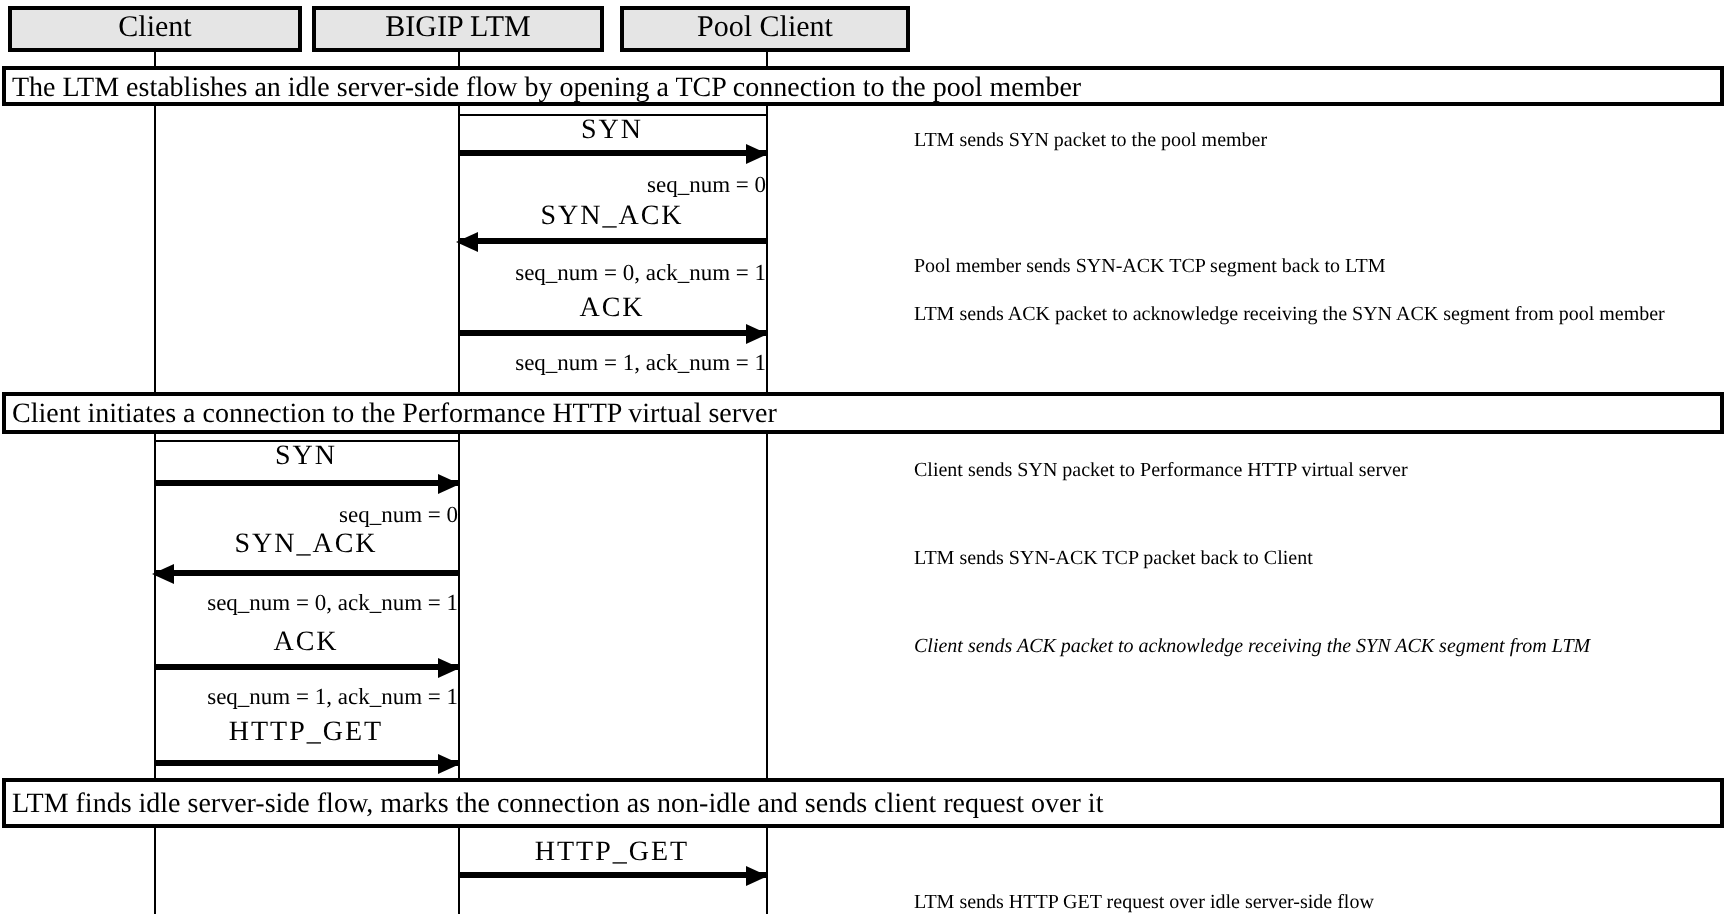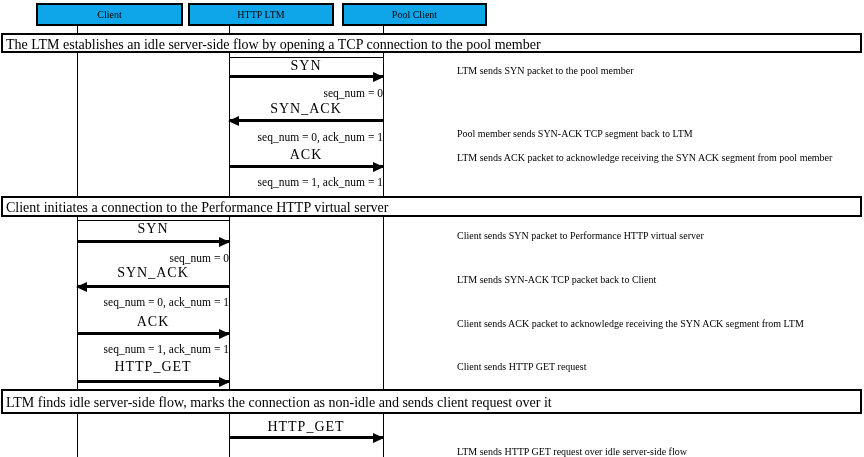--- a/index.html
+++ b/index.html
@@ -2,21 +2,21 @@
 <html><head>
 <meta charset="utf-8">
 <style>
   html,body{margin:0;padding:0;background:#fff;}
   .stage{
     position:relative;width:864px;height:457px;background:#ffffff;
     font-family:"Liberation Serif","DejaVu Serif",serif;color:#000;overflow:hidden;
   }
   .actor{
     position:absolute;top:3px;height:23px;border:2px solid #000;box-sizing:border-box;
-    display:flex;align-items:center;justify-content:center;font-size:10px;background:#0ea5e9;margin-left:32px;
+    display:flex;align-items:center;justify-content:center;font-size:15px;background:#e5e5e5;
   }
   .banner{
     position:absolute;left:1px;width:861px;border:2px solid #000;box-sizing:border-box;
     font-size:14px;padding:2px 0 0 3px;background:#fff;white-space:nowrap;overflow:hidden;
   }
   .vline{position:absolute;width:1px;background:#000;}
   .hline{position:absolute;height:1px;background:#000;}
   .msg-label{
     position:absolute;text-align:center;font-size:14px;letter-spacing:1px;white-space:nowrap;
   }
@@ -26,21 +26,21 @@
   .arrow.right .head{right:-1px;border-left:11px solid #000;}
   .arrow.left .head{left:-1px;border-right:11px solid #000;}
   .desc{position:absolute;left:457px;width:406px;font-size:10px;line-height:17px;}
 </style>
 </head>
 <body>
 
 <div class="stage">
 
   <div class="actor" style="left:4px;width:147px;">Client</div>
-  <div class="actor" style="left:156px;width:146px;">HTTP LTM</div>
+  <div class="actor" style="left:156px;width:146px;">BIGIP LTM</div>
   <div class="actor" style="left:310px;width:145px;">Pool Client</div>
 
   <div class="vline" style="left:77px;top:25px;height:8px;"></div>
   <div class="vline" style="left:229px;top:25px;height:8px;"></div>
   <div class="vline" style="left:383px;top:25px;height:8px;"></div>
 
   <div class="banner" style="top:33px;height:20px;">The LTM establishes an idle server-side flow by opening a TCP connection to the pool member</div>
 
   <div class="vline" style="left:77px;top:53px;height:143px;"></div>
   <div class="vline" style="left:229px;top:53px;height:143px;"></div>
@@ -96,22 +96,21 @@
     </div>
   <div class="annot" style="left:77px;top:343px;width:152px;">seq_num = 1, ack_num = 1</div>
 
   <div class="msg-label" style="left:77px;top:359px;width:152px;">HTTP_GET</div>
   <div class="arrow right" style="left:77px;top:380px;width:152px;">
       <span class="head"></span>
     </div>
 
   <div class="desc" style="top:227px;">Client sends SYN packet to Performance HTTP virtual server</div>
   <div class="desc" style="top:271px;">LTM sends SYN-ACK TCP packet back to Client</div>
-  <div class="desc" style="top:315px;">Client sends ACK packet to acknowledge receiving the SYN ACK segment from LTM</div>
-  <div class="desc" style="top:358px;">Client sends HTTP GET request</div>
+  <div class="desc" style="top:315px;font-style:italic;">Client sends ACK packet to acknowledge receiving the SYN ACK segment from LTM</div>
 
   <div class="banner" style="top:389px;height:25px;padding-top:4px;">LTM finds idle server-side flow, marks the connection as non-idle and sends client request over it</div>
 
   <div class="vline" style="left:77px;top:414px;height:43px;"></div>
   <div class="vline" style="left:229px;top:414px;height:43px;"></div>
   <div class="vline" style="left:383px;top:414px;height:43px;"></div>
 
   <div class="msg-label" style="left:229px;top:419px;width:154px;">HTTP_GET</div>
   <div class="arrow right" style="left:229px;top:436px;width:154px;">
       <span class="head"></span>

